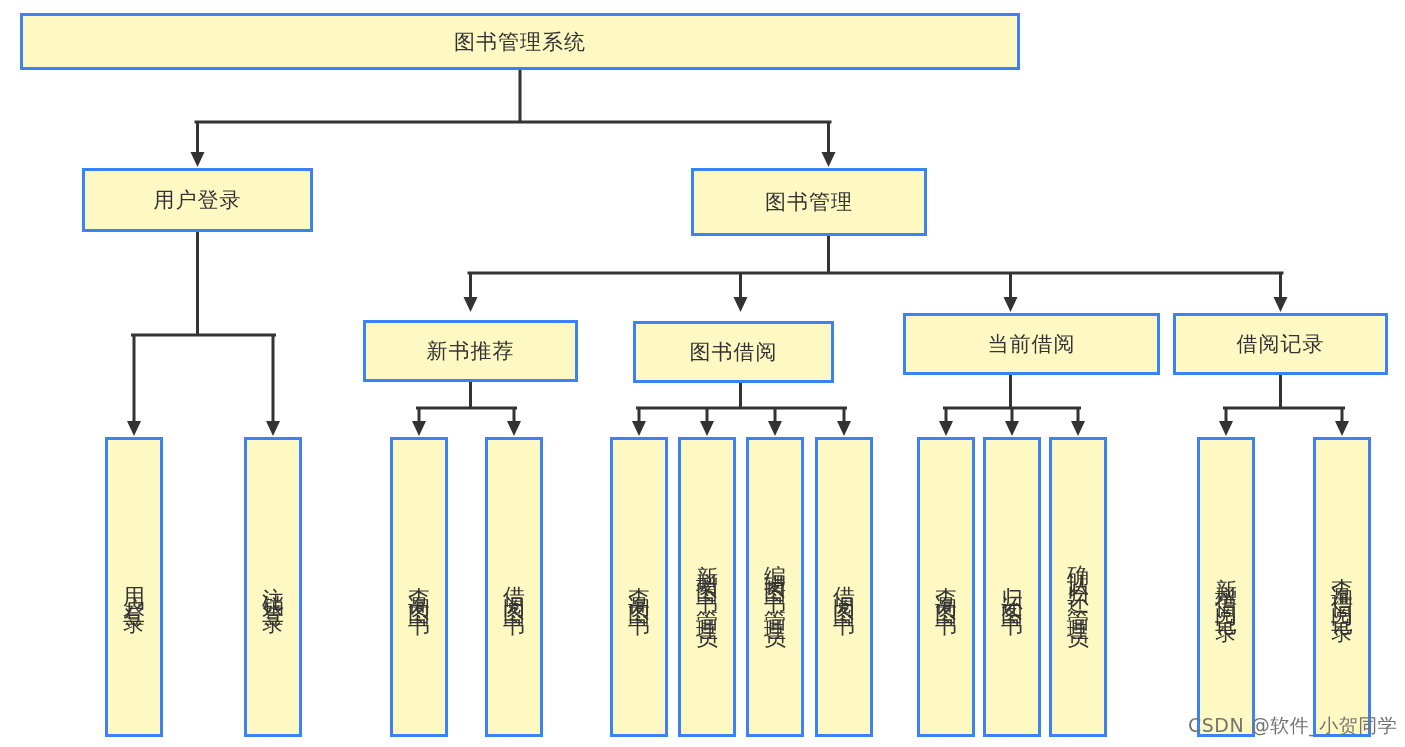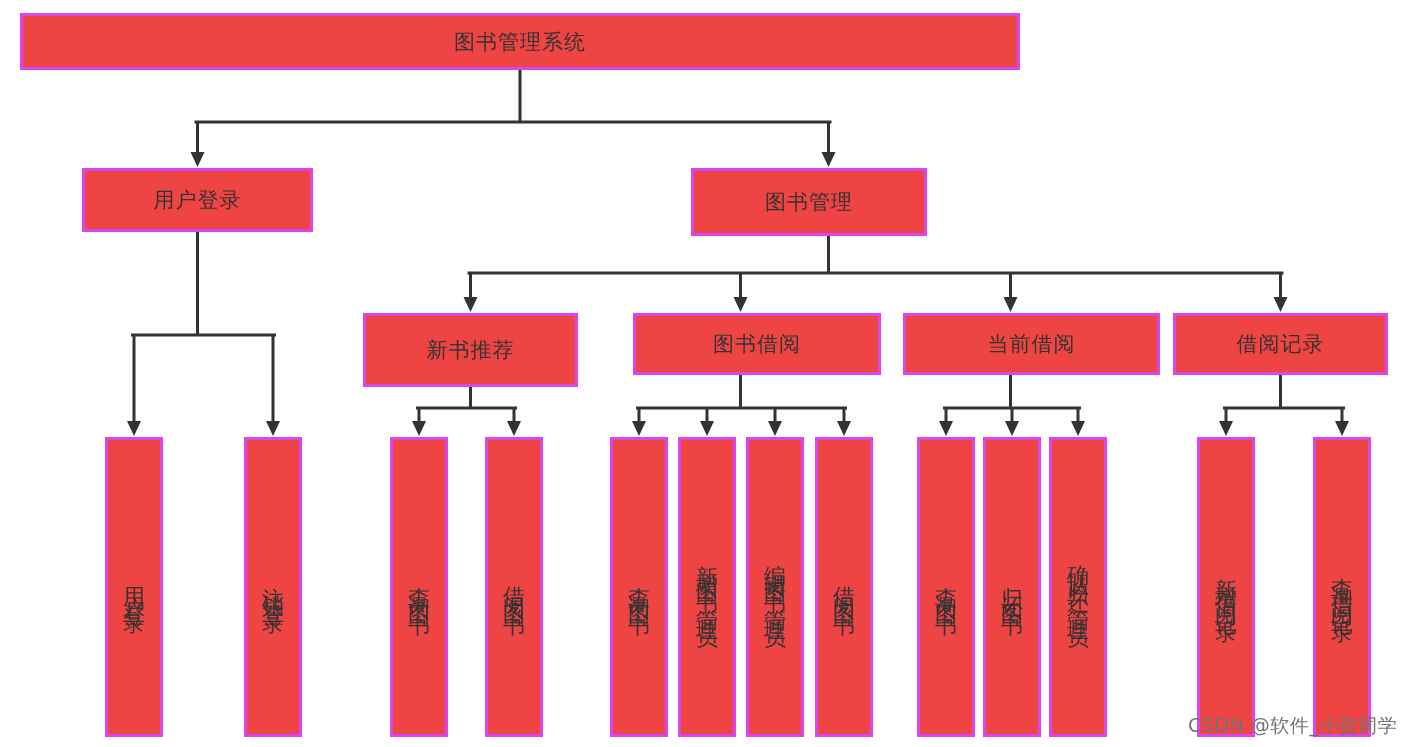--- a/index.html
+++ b/index.html
@@ -1,21 +1,21 @@
 <!DOCTYPE html>
 <html><head>
 <meta charset="utf-8">
 <style>
   html,body{margin:0;padding:0;background:#ffffff;}
   .canvas{
     position:relative;width:1405px;height:747px;background:#ffffff;
     font-family:"DejaVu Sans","Liberation Sans",sans-serif;overflow:hidden;
   }
   .box{
-    position:absolute;border:3px solid #d946ef;background:#ef4444;
+    position:absolute;border:3px solid #3b82f6;background:#fef9c3;
     display:flex;align-items:center;justify-content:center;
     color:#333333;box-sizing:border-box;z-index:2;
   }
   .h{font-size:21px;letter-spacing:1px;white-space:nowrap;}
   .v{
     writing-mode:vertical-rl;text-orientation:mixed;
     font-size:22px;letter-spacing:9px;line-height:1;
   }
   .wires{position:absolute;left:0;top:0;z-index:1;pointer-events:none;}
   .watermark{
@@ -48,22 +48,22 @@
       M768 421H782L775 436Z M837 421H851L844 436Z
       M939 421H953L946 436Z M1005 421H1019L1012 436Z M1071 421H1085L1078 436Z
       M1219 421H1233L1226 436Z M1335 421H1349L1342 436Z"></path>
   </svg>
 
   <div class="box h" style="left:20px;top:13px;width:1000px;height:57px">图书管理系统</div>
 
   <div class="box h" style="left:82px;top:168px;width:231px;height:64px">用户登录</div>
   <div class="box h" style="left:691px;top:168px;width:236px;height:68px">图书管理</div>
 
-  <div class="box h" style="left:363px;top:313px;width:215px;height:74px">新书推荐</div>
-  <div class="box h" style="left:633px;top:313px;width:248px;height:62px">图书借阅</div>
+  <div class="box h" style="left:363px;top:320px;width:215px;height:62px">新书推荐</div>
+  <div class="box h" style="left:633px;top:321px;width:201px;height:62px">图书借阅</div>
   <div class="box h" style="left:903px;top:313px;width:257px;height:62px">当前借阅</div>
   <div class="box h" style="left:1173px;top:313px;width:215px;height:62px">借阅记录</div>
 
   <div class="box v" style="left:105px;top:437px;width:58px;height:300px">用户登录</div>
   <div class="box v" style="left:244px;top:437px;width:58px;height:300px">注销登录</div>
 
   <div class="box v" style="left:390px;top:437px;width:58px;height:300px">查询图书</div>
   <div class="box v" style="left:485px;top:437px;width:58px;height:300px">借阅图书</div>
 
   <div class="box v" style="left:610px;top:437px;width:58px;height:300px">查询图书</div>

